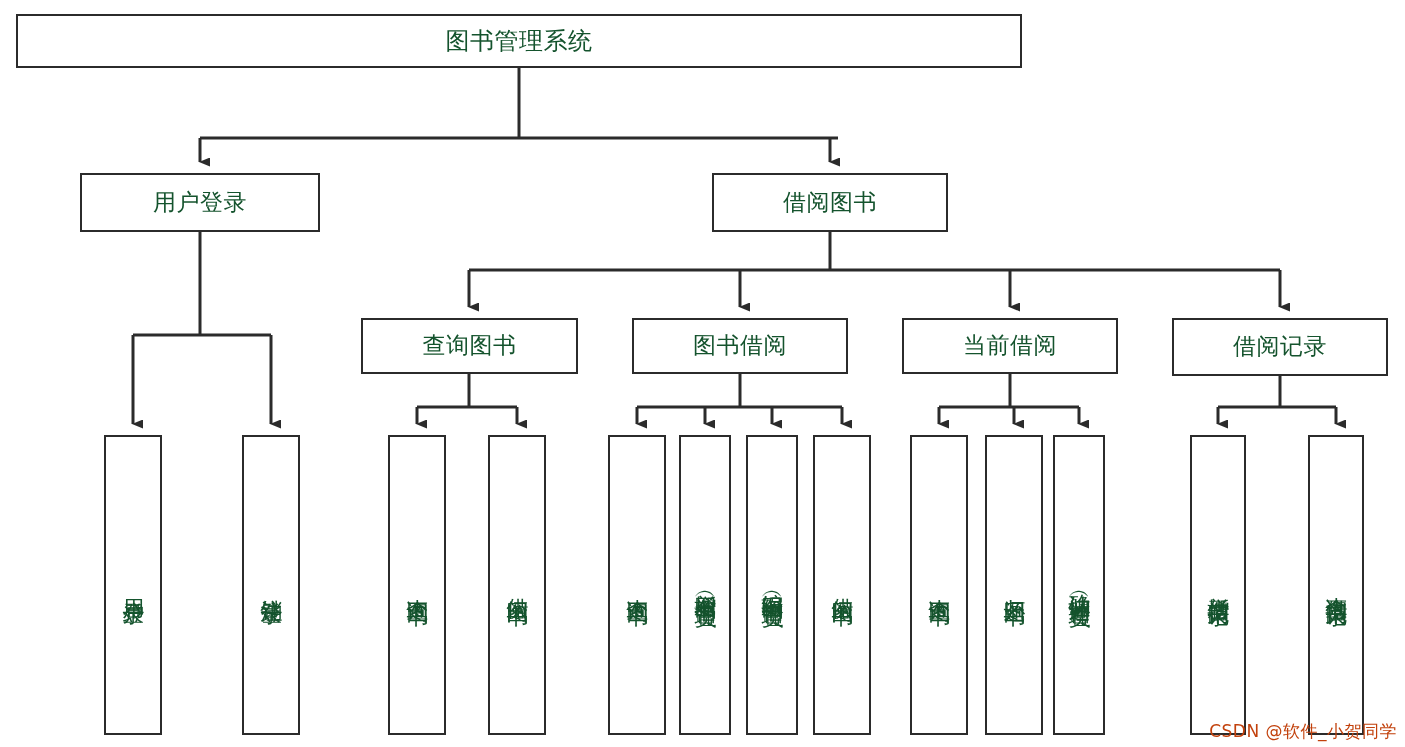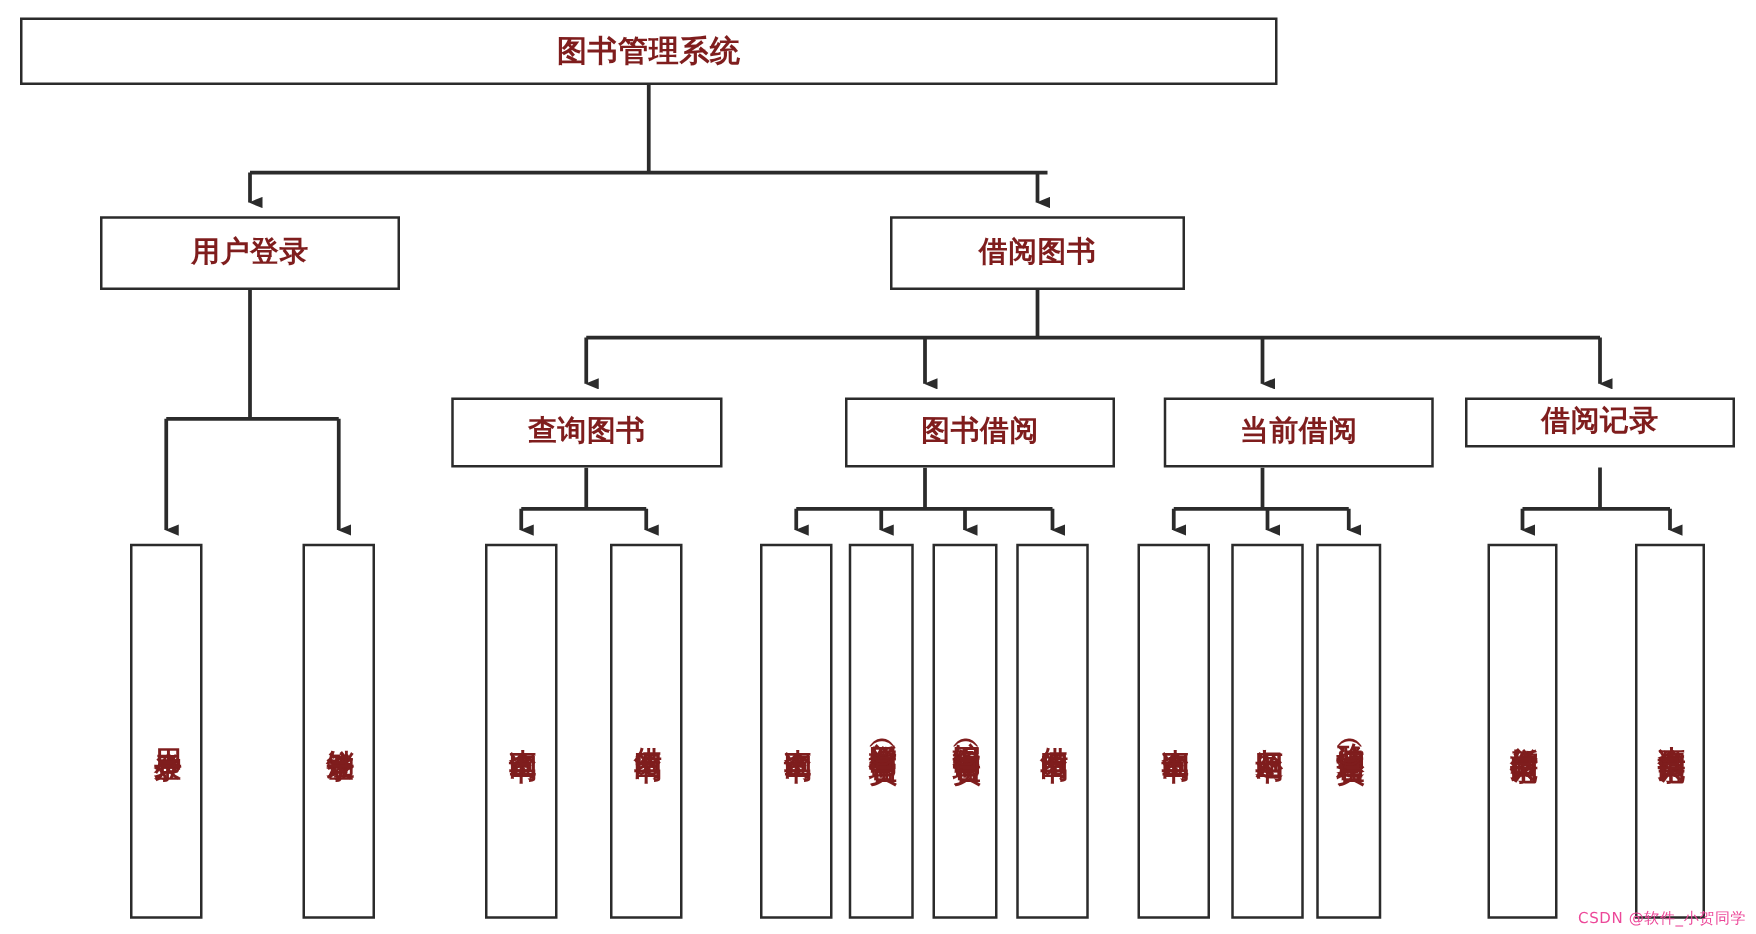--- a/index.html
+++ b/index.html
@@ -25,23 +25,22 @@
     pointer-events: none;
   }
   .node {
     position: absolute;
     box-sizing: border-box;
     background: #ffffff;
     border: 2px solid #2b2b2b;
     display: flex;
     align-items: center;
     justify-content: center;
-    color: #7f1d1d;
+    color: #14532d;
     z-index: 2;
-    font-weight: bold;
   }
   .node-h {
     font-size: 23px;
     letter-spacing: 0.5px;
     line-height: 1.2;
   }
   .node-root {
     font-size: 24px;
   }
   .node-v {
@@ -55,22 +54,22 @@
     font-size: 22px;
     line-height: 1.22;
     letter-spacing: 2px;
     white-space: nowrap;
     text-align: center;
   }
   .watermark {
     position: absolute;
     right: 8px;
     bottom: 4px;
-    font-size: 12px;
-    color: #ec4899;
+    font-size: 17px;
+    color: #c2410c;
     letter-spacing: 0.5px;
     z-index: 5;
     white-space: nowrap;
   }
 </style>
 </head>
 <body>
 
 <div id="diagram-root">
 
@@ -123,23 +122,23 @@
       <path d="M1336,407 L1336,424" marker-end="url(#arrowhead)"></path>
     </g>
   </svg>
 
   <div class="node node-h node-root" style="left: 16px; top: 14px; width: 1006px; height: 54px;">图书管理系统</div>
 
   <div class="node node-h" style="left: 80px; top: 173px; width: 240px; height: 59px;">用户登录</div>
   <div class="node node-h" style="left: 712px; top: 173px; width: 236px; height: 59px;">借阅图书</div>
 
   <div class="node node-h" style="left: 361px; top: 318px; width: 217px; height: 56px;">查询图书</div>
-  <div class="node node-h" style="left: 632px; top: 318px; width: 216px; height: 56px; margin-left: 44px;">图书借阅</div>
-  <div class="node node-h" style="left: 902px; top: 318px; width: 216px; height: 56px; margin-left: 29px;">当前借阅</div>
-  <div class="node node-h" style="left: 1172px; top: 318px; width: 216px; height: 40px;">借阅记录</div>
+  <div class="node node-h" style="left: 632px; top: 318px; width: 216px; height: 56px;">图书借阅</div>
+  <div class="node node-h" style="left: 902px; top: 318px; width: 216px; height: 56px;">当前借阅</div>
+  <div class="node node-h" style="left: 1172px; top: 318px; width: 216px; height: 58px;">借阅记录</div>
 
   <div class="node node-v" style="left: 104px; top: 435px; width: 58px; height: 300px;">
     <span class="vtext">用户登录</span>
   </div>
   <div class="node node-v" style="left: 242px; top: 435px; width: 58px; height: 300px;">
     <span class="vtext">注销登录</span>
   </div>
   <div class="node node-v" style="left: 388px; top: 435px; width: 58px; height: 300px;">
     <span class="vtext">查询图书</span>
   </div>

